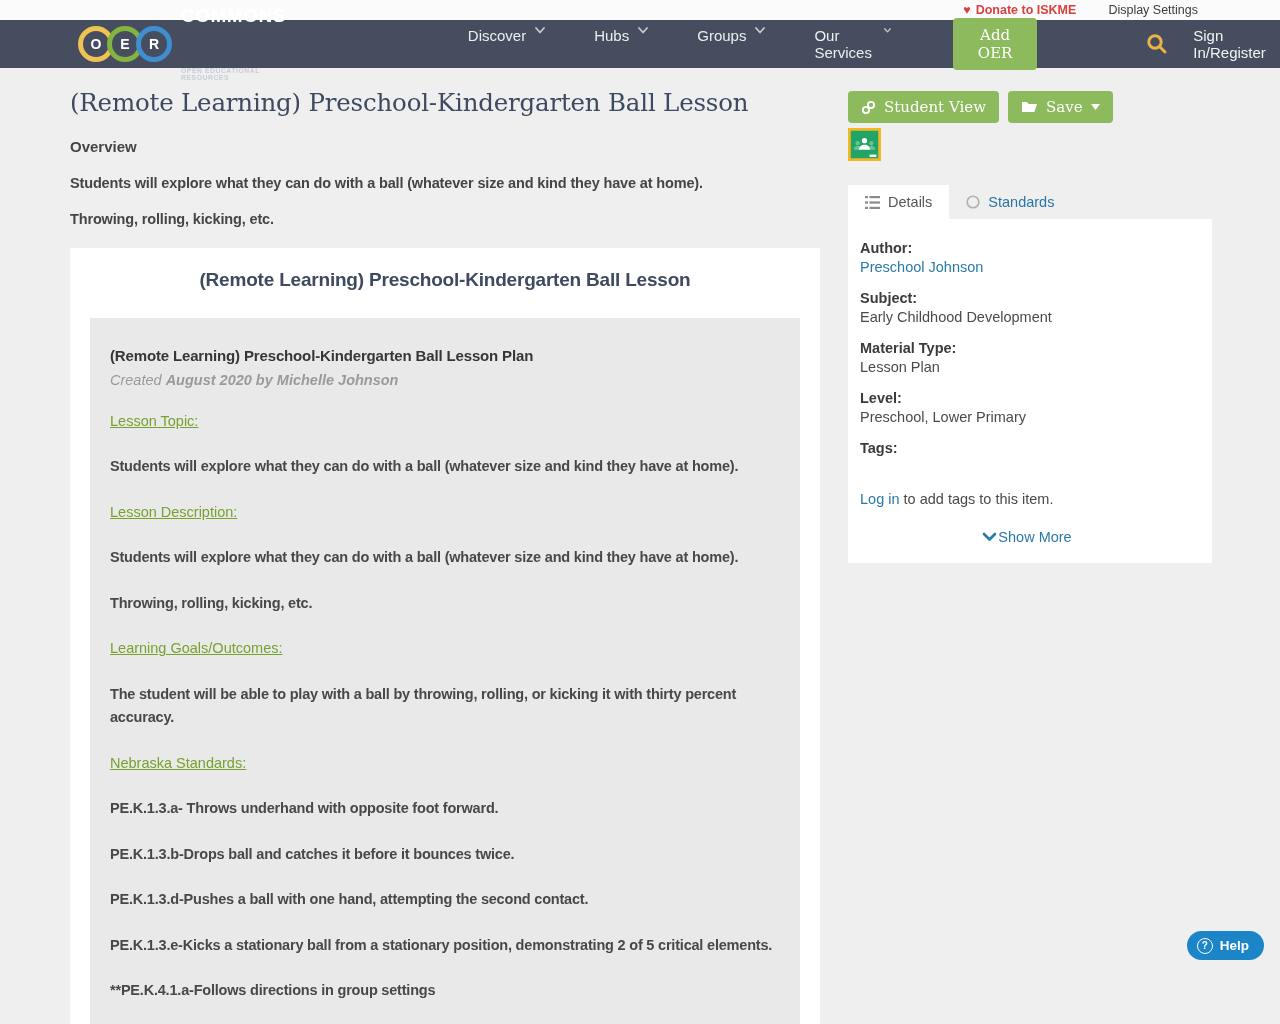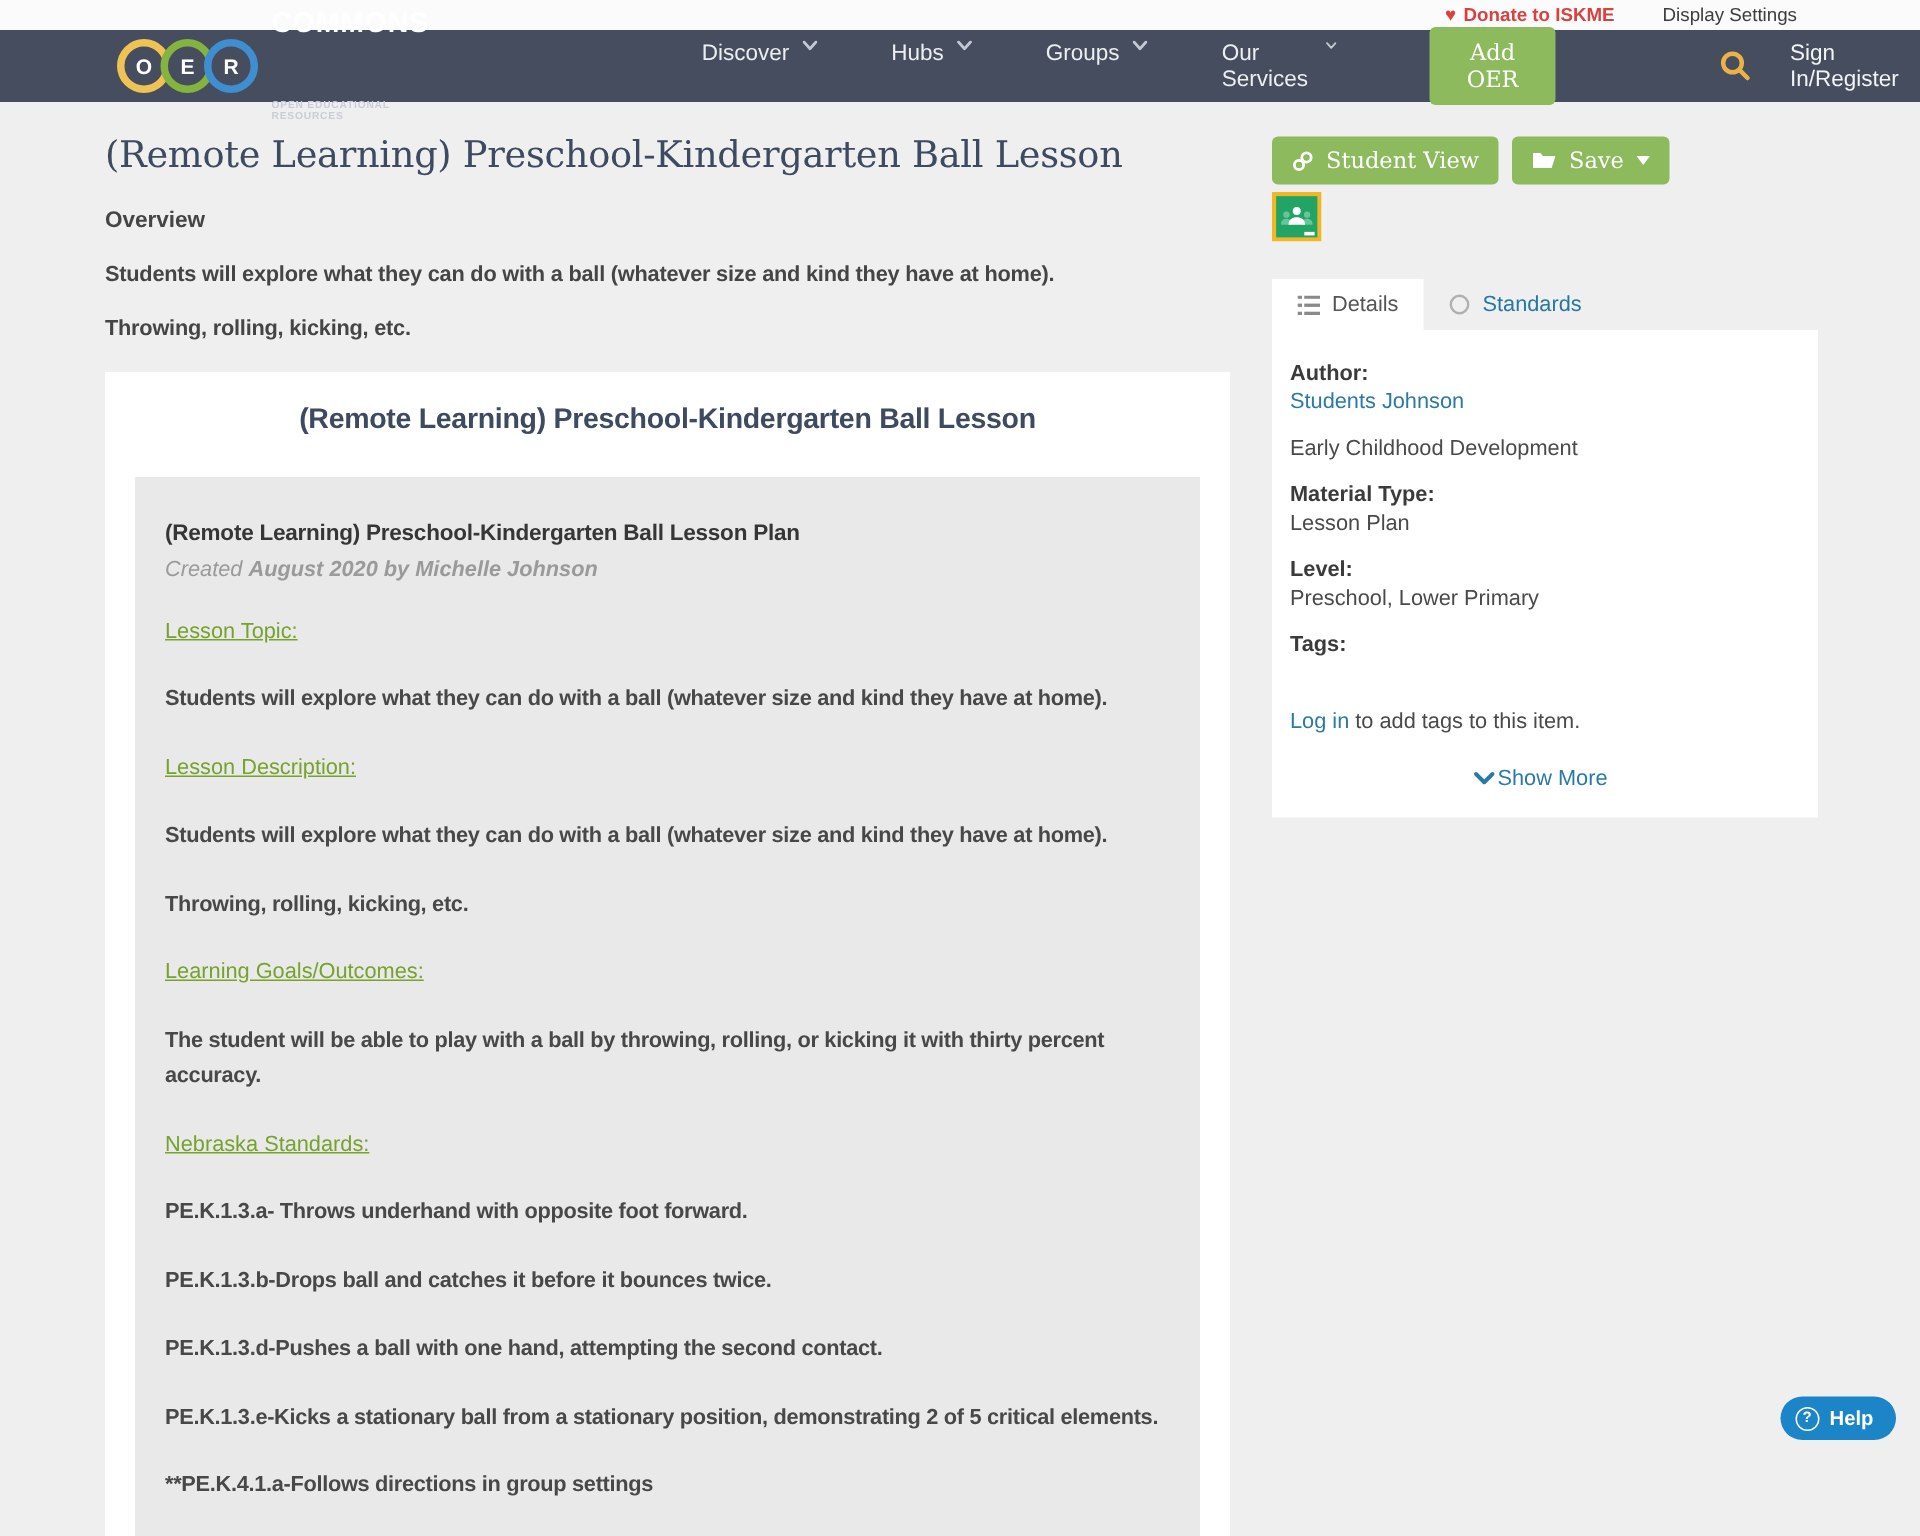--- a/index.html
+++ b/index.html
@@ -301,24 +301,25 @@
         </svg>
         <span>Standards</span>
       </div>
     </div>
 
     <div class="panel">
       <div>
 
           <div class="field">
             <div class="field-label">Author:</div>
-            <div class="field-value link-value">Students Johnson</div>
-          </div>
-
-          <div class="field">
+            <div class="field-value link-value">Preschool Johnson</div>
+          </div>
+
+          <div class="field">
+            <div class="field-label">Subject:</div>
             <div class="field-value">Early Childhood Development</div>
           </div>
 
           <div class="field">
             <div class="field-label">Material Type:</div>
             <div class="field-value">Lesson Plan</div>
           </div>
 
           <div class="field">
             <div class="field-label">Level:</div>

